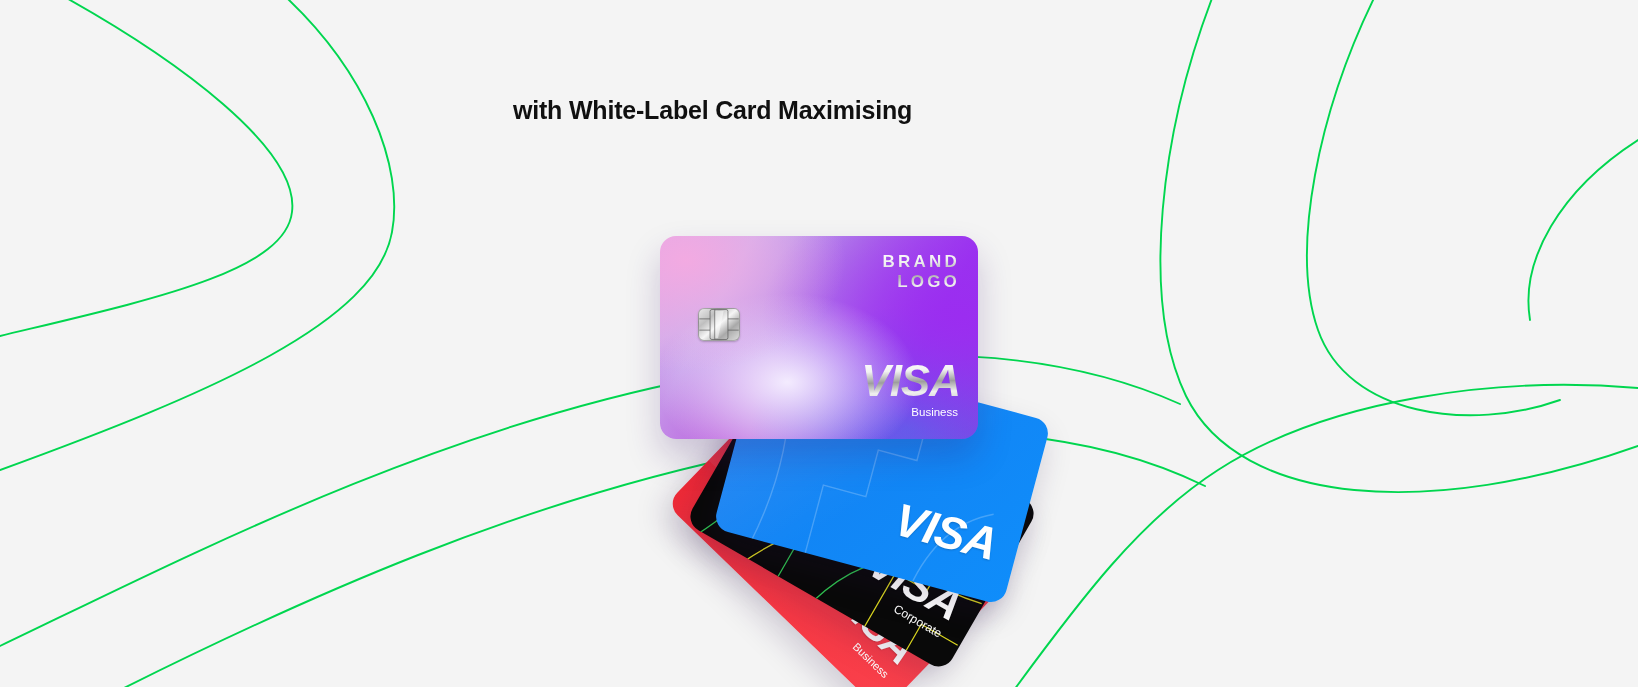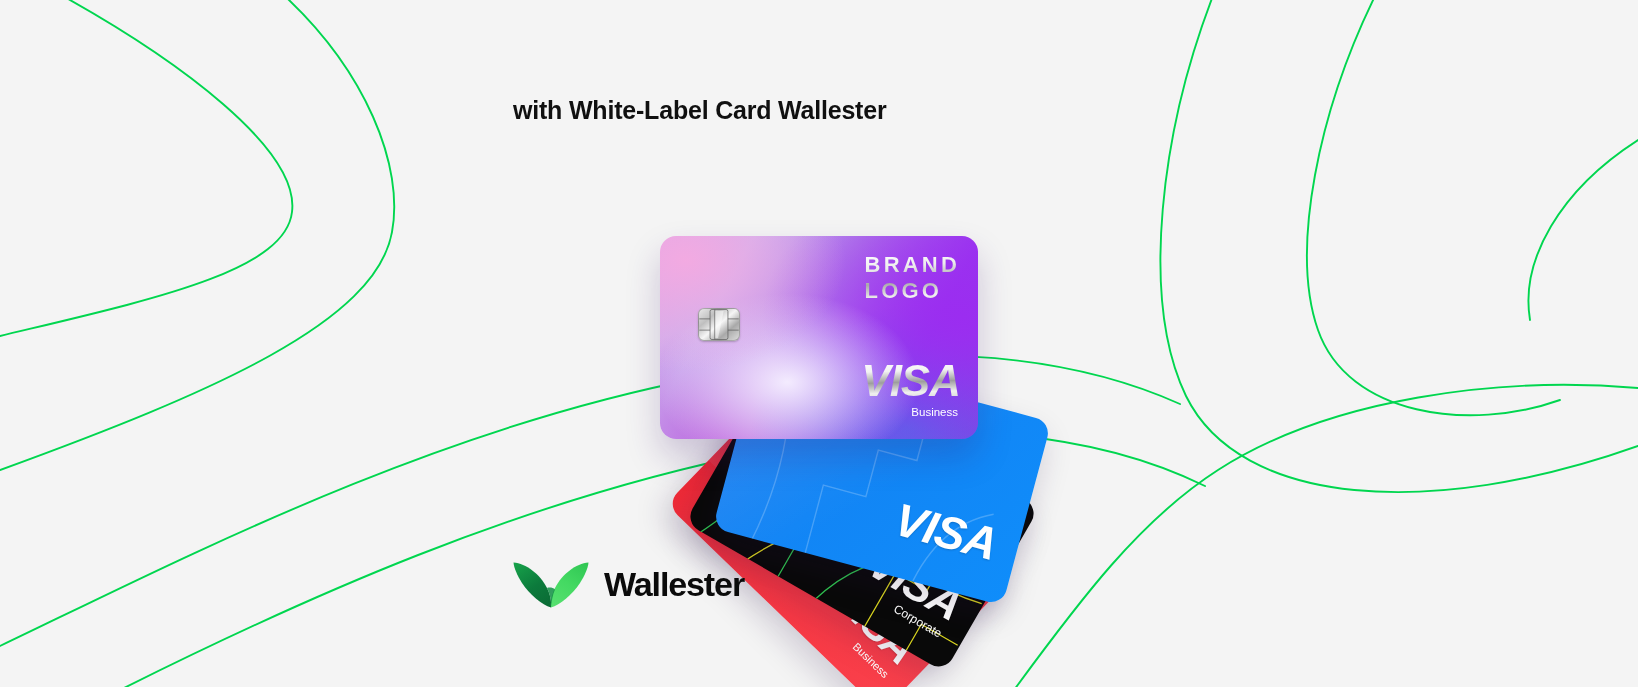--- a/index.html
+++ b/index.html
@@ -88,22 +88,22 @@
   .visa-sub {
     position:absolute; color:#fff; font-weight:500; line-height:1;
   }
   .visa-metal {
     background:linear-gradient(178deg,#ffffff 0%,#f2f2f2 28%,#9d9d9d 52%,#efefef 74%,#c9c9c9 100%);
     -webkit-background-clip:text; background-clip:text; color:transparent;
     text-shadow:none;
   }
 
   .brandlogo-txt {
-    position:absolute; right:18px; top:16px; text-align:left;
-    font-size:22px; font-weight:700; letter-spacing:3.2px; line-height:1.18;
+    position:absolute; right:18px; top:16px; text-align:right;
+    font-size:17px; font-weight:700; letter-spacing:3.2px; line-height:1.18;
     background:linear-gradient(175deg,#ffffff 0%,#ededed 30%,#a8a8a8 55%,#f2f2f2 80%,#c4c4c4 100%);
     -webkit-background-clip:text; background-clip:text; color:transparent;
     white-space:pre-line;
   }
 
   .chip {
     position:absolute; left:38px; top:72px; width:42px; height:33px; border-radius:6px;
     background:linear-gradient(140deg,#e9e9e9 0%,#bfbfbf 28%,#f6f6f6 50%,#a9a9a9 72%,#dcdcdc 100%);
     border:1px solid rgba(120,120,120,0.55);
     box-shadow:0 1px 2px rgba(0,0,0,0.22);
@@ -132,21 +132,21 @@
 
       <path d="M 1216 -12 C 1160 130, 1140 300, 1186 396 C 1240 506, 1430 520, 1638 446"></path>
 
       <path d="M 1014 690 C 1080 600, 1140 520, 1218 470 C 1330 398, 1500 376, 1638 388"></path>
 
       <path d="M 1638 140 C 1560 190, 1520 260, 1530 320"></path>
     </g>
   </svg>
 
   <div class="headline-block">
-    <div class="subhead">with White-Label Card Wallester</div>
+    <div class="subhead">with White-Label Card Maximising</div>
   </div>
 
   <div class="card-fan">
 
     <div class="card card-red">
       <div class="sheen"></div>
       <div class="visa-wm" style="right:20px; bottom:38px; font-size:42px;">VISA</div>
       <div class="visa-sub" style="right:22px; bottom:24px; font-size:11px;">Business</div>
     </div>
 
@@ -198,34 +198,14 @@
           <path d="M17 2 L26 2 L20 31 L17 31 Z" fill="rgba(255,255,255,0.5)"></path>
         </svg>
       </div>
 
       <div class="visa-wm visa-metal" style="right:18px; bottom:36px; font-size:44px;">VISA</div>
       <div class="visa-sub" style="right:20px; bottom:21px; font-size:11.5px;">Business</div>
     </div>
 
   </div>
 
-  <div class="brand">
-    <svg class="brand-mark" viewBox="0 0 78 48" fill="none">
-      <defs>
-        <linearGradient id="wingL" x1="4" y1="2" x2="36" y2="48" gradientUnits="userSpaceOnUse">
-          <stop offset="0" stop-color="#17a24a"></stop>
-          <stop offset="0.55" stop-color="#0c7a3c"></stop>
-          <stop offset="1" stop-color="#0a6a34"></stop>
-        </linearGradient>
-        <linearGradient id="wingR" x1="74" y1="2" x2="42" y2="48" gradientUnits="userSpaceOnUse">
-          <stop offset="0" stop-color="#2fc653"></stop>
-          <stop offset="0.5" stop-color="#44d962"></stop>
-          <stop offset="1" stop-color="#57e070"></stop>
-        </linearGradient>
-      </defs>
-      <path d="M1.5 2.5 C 14 3.5, 28 14, 35 28 C 38.5 35, 39.5 42, 39 47.5 C 30 45, 18 35, 10 23 C 5 15, 2 8, 1.5 2.5 Z" fill="url(#wingL)"></path>
-      <path d="M76.5 2.5 C 64 3.5, 50 14, 43 28 C 39.5 35, 38.5 42, 39 47.5 C 48 45, 60 35, 68 23 C 73 15, 76 8, 76.5 2.5 Z" fill="url(#wingR)"></path>
-      <path d="M35 28 C 38.5 35, 39.5 42, 39 47.5 C 39.5 42, 40.5 35, 43 29.5 C 41 27.5, 37.5 27, 35 28 Z" fill="#0f8f43" opacity="0.85"></path>
-    </svg>
-    <span class="brand-word">Wallester</span>
-  </div>
 
 </div>
 
 </body></html>

